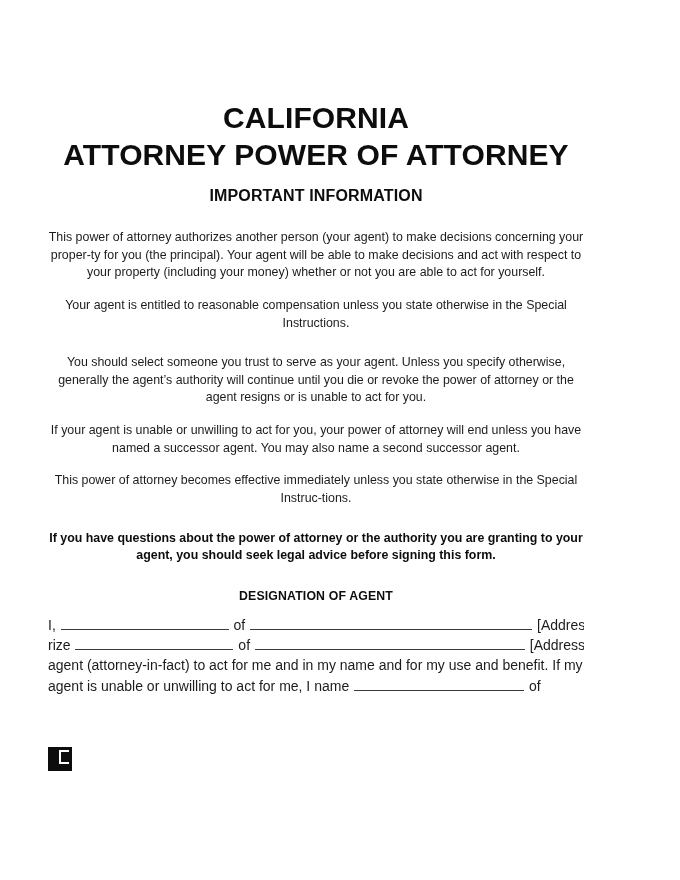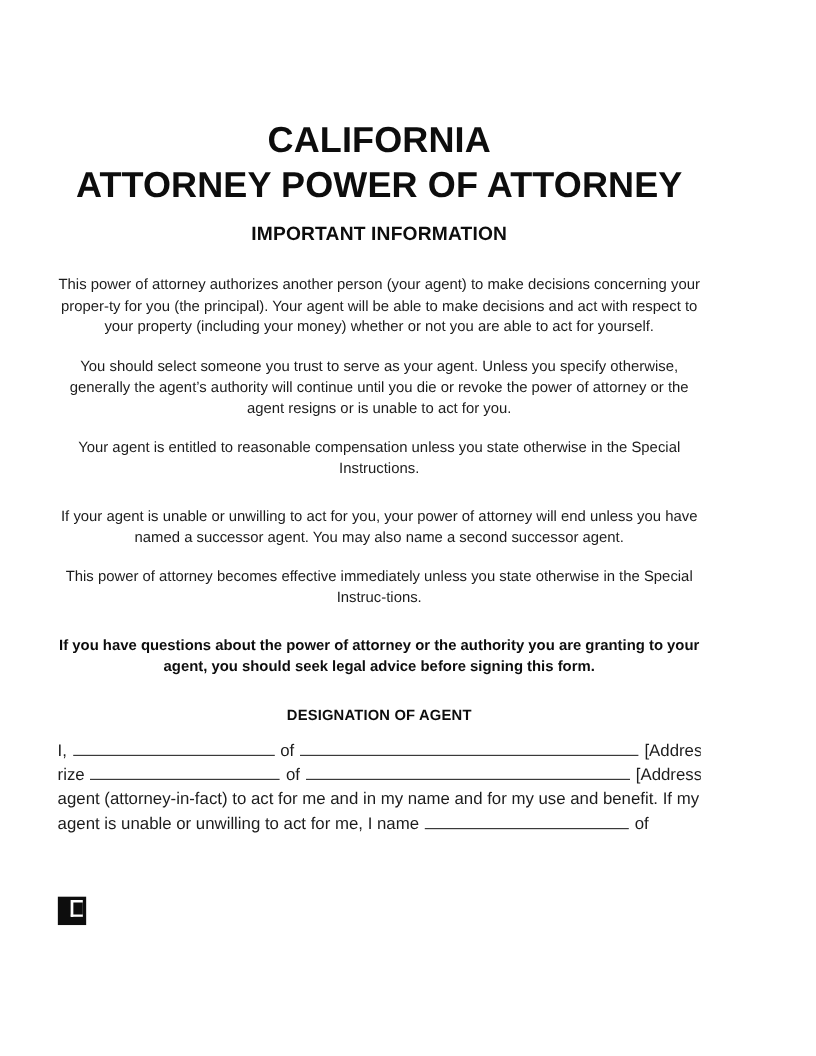--- a/index.html
+++ b/index.html
@@ -109,22 +109,22 @@
 
   <div class="title-block">
     <div class="title-line">CALIFORNIA</div>
     <div class="title-line">ATTORNEY POWER OF ATTORNEY</div>
   </div>
 
   <div class="subtitle">IMPORTANT INFORMATION</div>
 
   <div class="body-block">
     <p class="para">This power of attorney authorizes another person (your agent) to make decisions concerning your proper-ty for you (the principal). Your agent will be able to make decisions and act with respect to your property (including your money) whether or not you are able to act for yourself.</p>
+    <p class="para gap-lg">Your agent is entitled to reasonable compensation unless you state otherwise in the Special Instructions.</p>
     <p class="para">You should select someone you trust to serve as your agent. Unless you specify otherwise, generally the agent’s authority will continue until you die or revoke the power of attorney or the agent resigns or is unable to act for you.</p>
-    <p class="para gap-lg">Your agent is entitled to reasonable compensation unless you state otherwise in the Special Instructions.</p>
     <p class="para">If your agent is unable or unwilling to act for you, your power of attorney will end unless you have named a successor agent. You may also name a second successor agent.</p>
     <p class="para gap-lg">This power of attorney becomes effective immediately unless you state otherwise in the Special Instruc-tions.</p>
     <p class="para bold">If you have questions about the power of attorney or the authority you are granting to your agent, you should seek legal advice before signing this form.</p>
   </div>
 
   <div class="section-heading">DESIGNATION OF AGENT</div>
 
   <div class="form-block">
     <div class="form-line">
       <span>I,</span>

